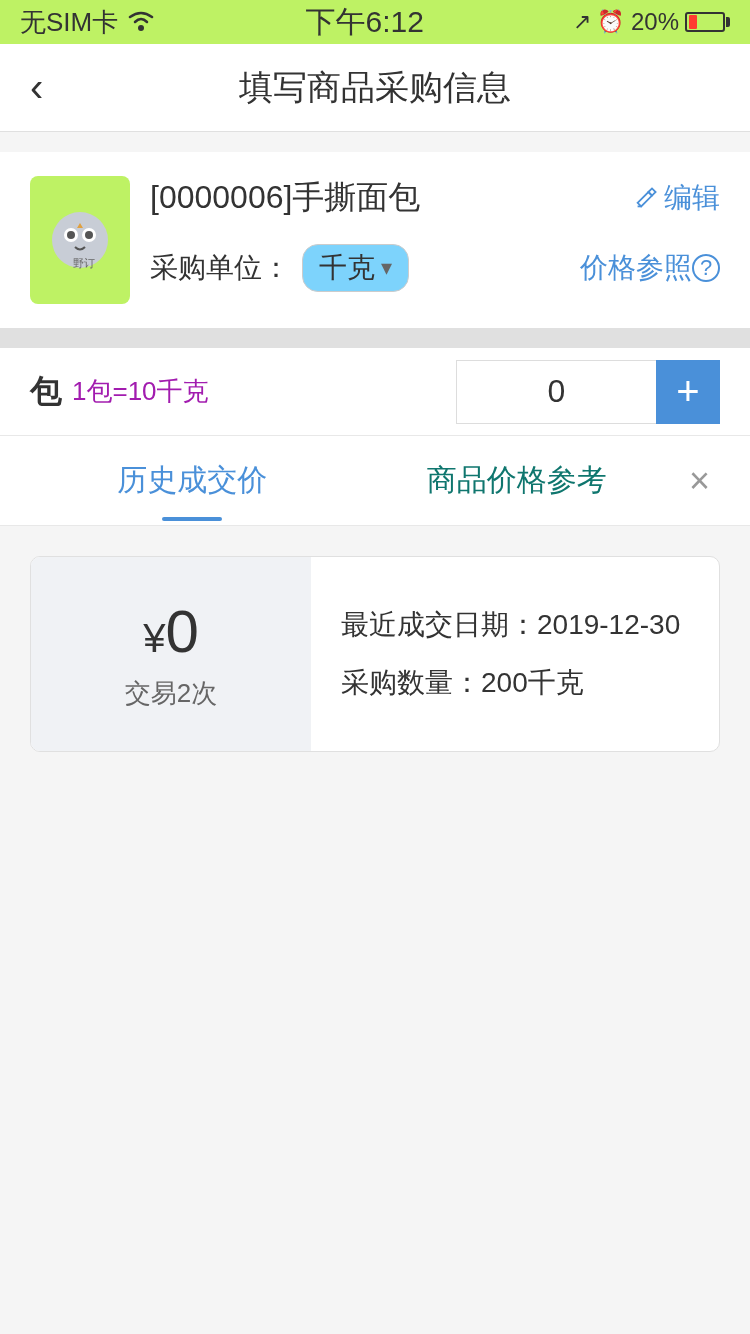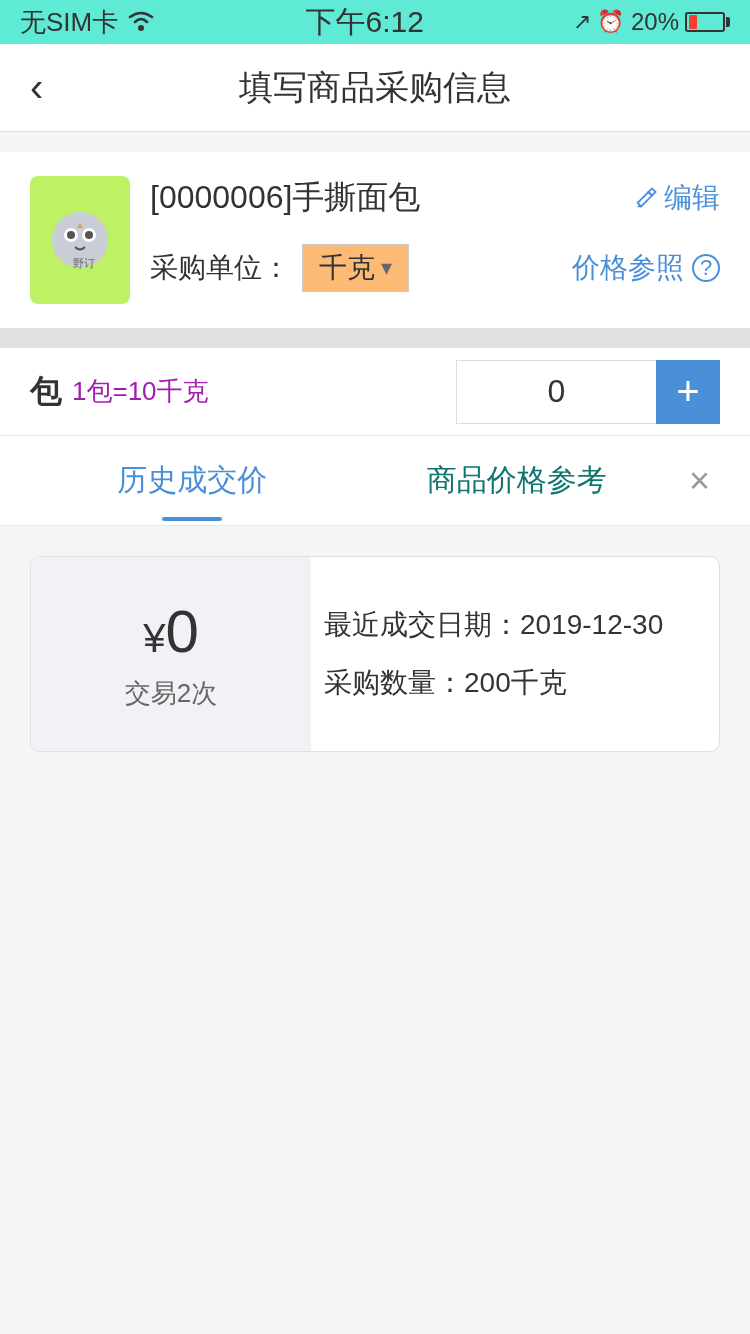--- a/index.html
+++ b/index.html
@@ -9,21 +9,21 @@
       min-height: 1334px;
       font-family: -apple-system, "PingFang SC", "Helvetica Neue", sans-serif;
       background: #f5f5f5;
       overflow-x: hidden;
     }
 
     
     .status-bar {
       width: 750px;
       height: 44px;
-      background: #5eead4;
+      background: #bef264;
       display: flex;
       align-items: center;
       justify-content: space-between;
       padding: 0 20px;
       font-size: 28px;
     }
     .status-left {
       display: flex;
       align-items: center;
       gap: 8px;
@@ -149,35 +149,34 @@
     }
     .unit-label {
       font-size: 28px;
       color: #333;
       display: flex;
       align-items: center;
       gap: 12px;
     }
     .unit-select {
       border: 1px solid #ccc;
-      border-radius: 0;
+      border-radius: 16px;
       padding: 4px 16px;
       font-size: 28px;
       color: #333;
-      background: #fdba74;
+      background: #7dd3fc;
       display: flex;
       align-items: center;
       gap: 6px;
     }
     .price-ref {
       font-size: 28px;
       color: #4a90d9;
       display: flex;
       align-items: center;
-      gap: 8px;
     }
 
     
     .divider-section {
       width: 100%;
       height: 20px;
       background: #e0e0e0;
     }
 
     
@@ -298,21 +297,21 @@
     }
     .tx-price span.currency {
       font-size: 40px;
     }
     .tx-count {
       font-size: 26px;
       color: #666;
     }
     .tx-right {
       flex: 1;
-      padding: 36px 13px;
+      padding: 36px 30px;
       display: flex;
       flex-direction: column;
       justify-content: center;
       gap: 16px;
     }
     .tx-detail-row {
       font-size: 28px;
       color: #333;
       line-height: 1.5;
     }

